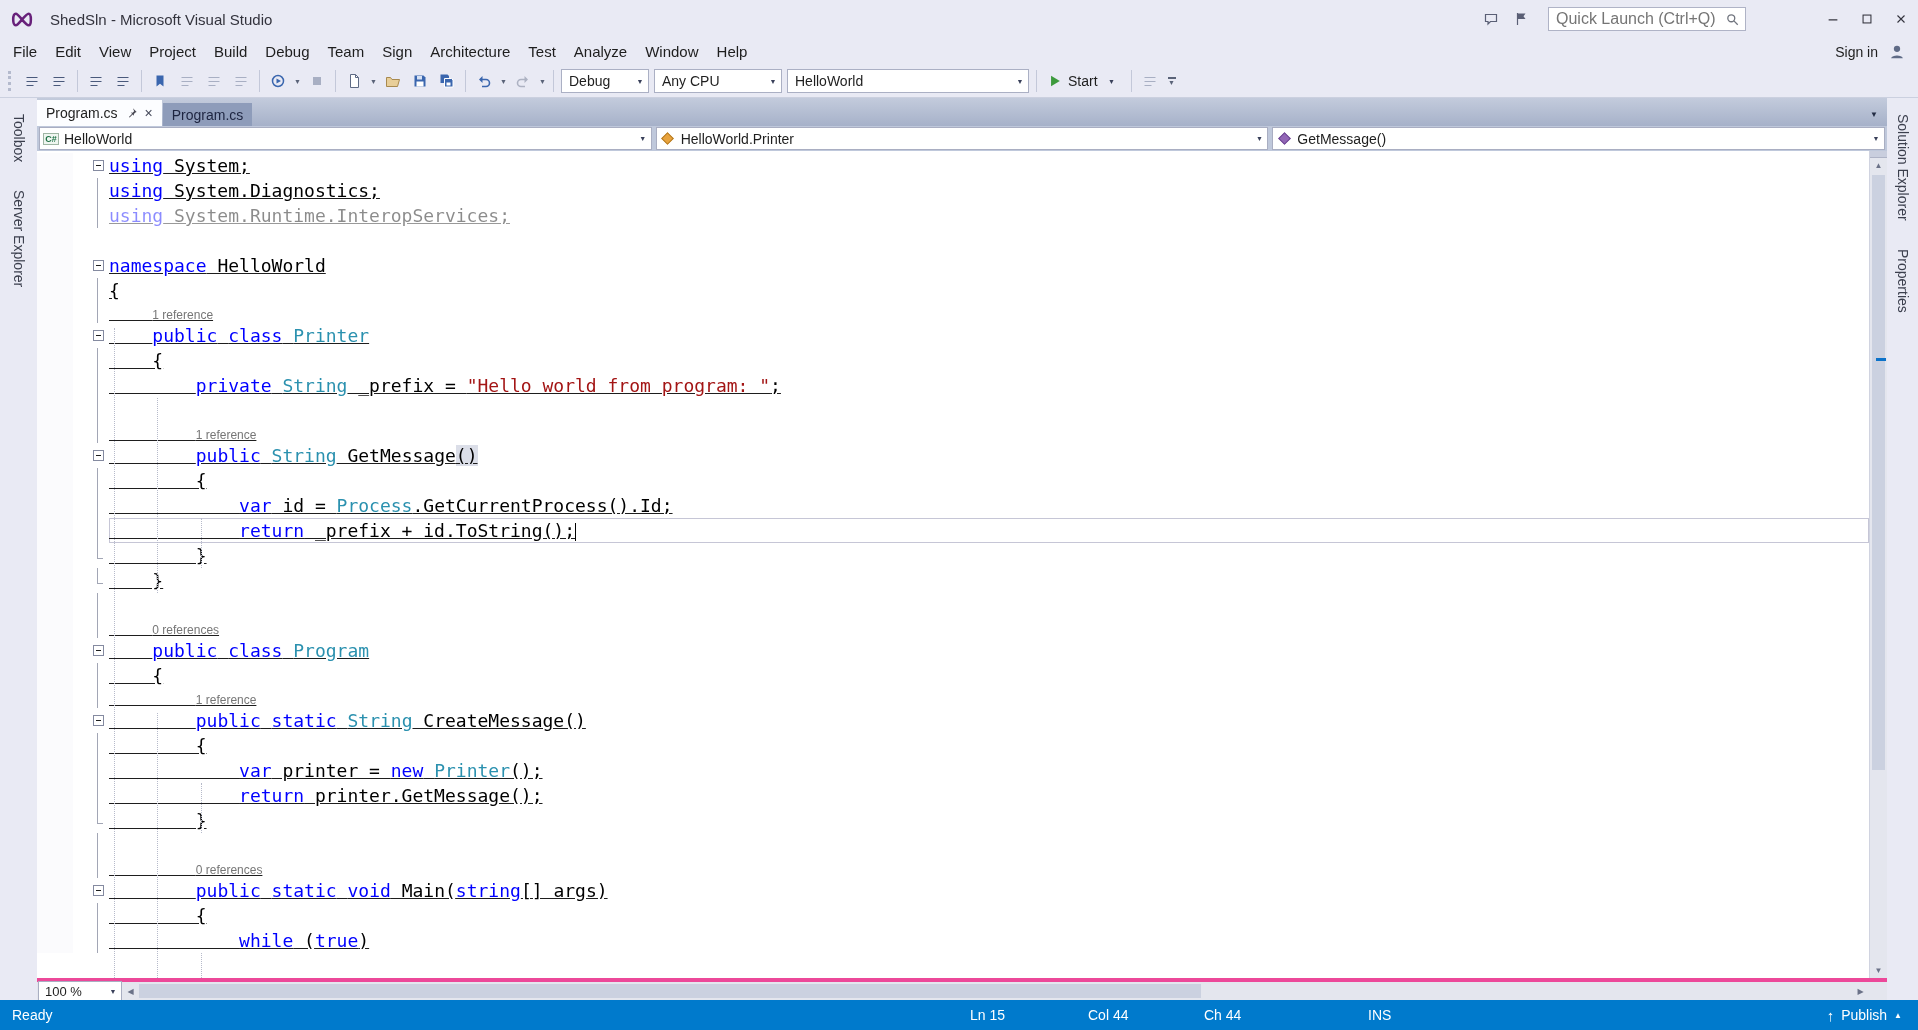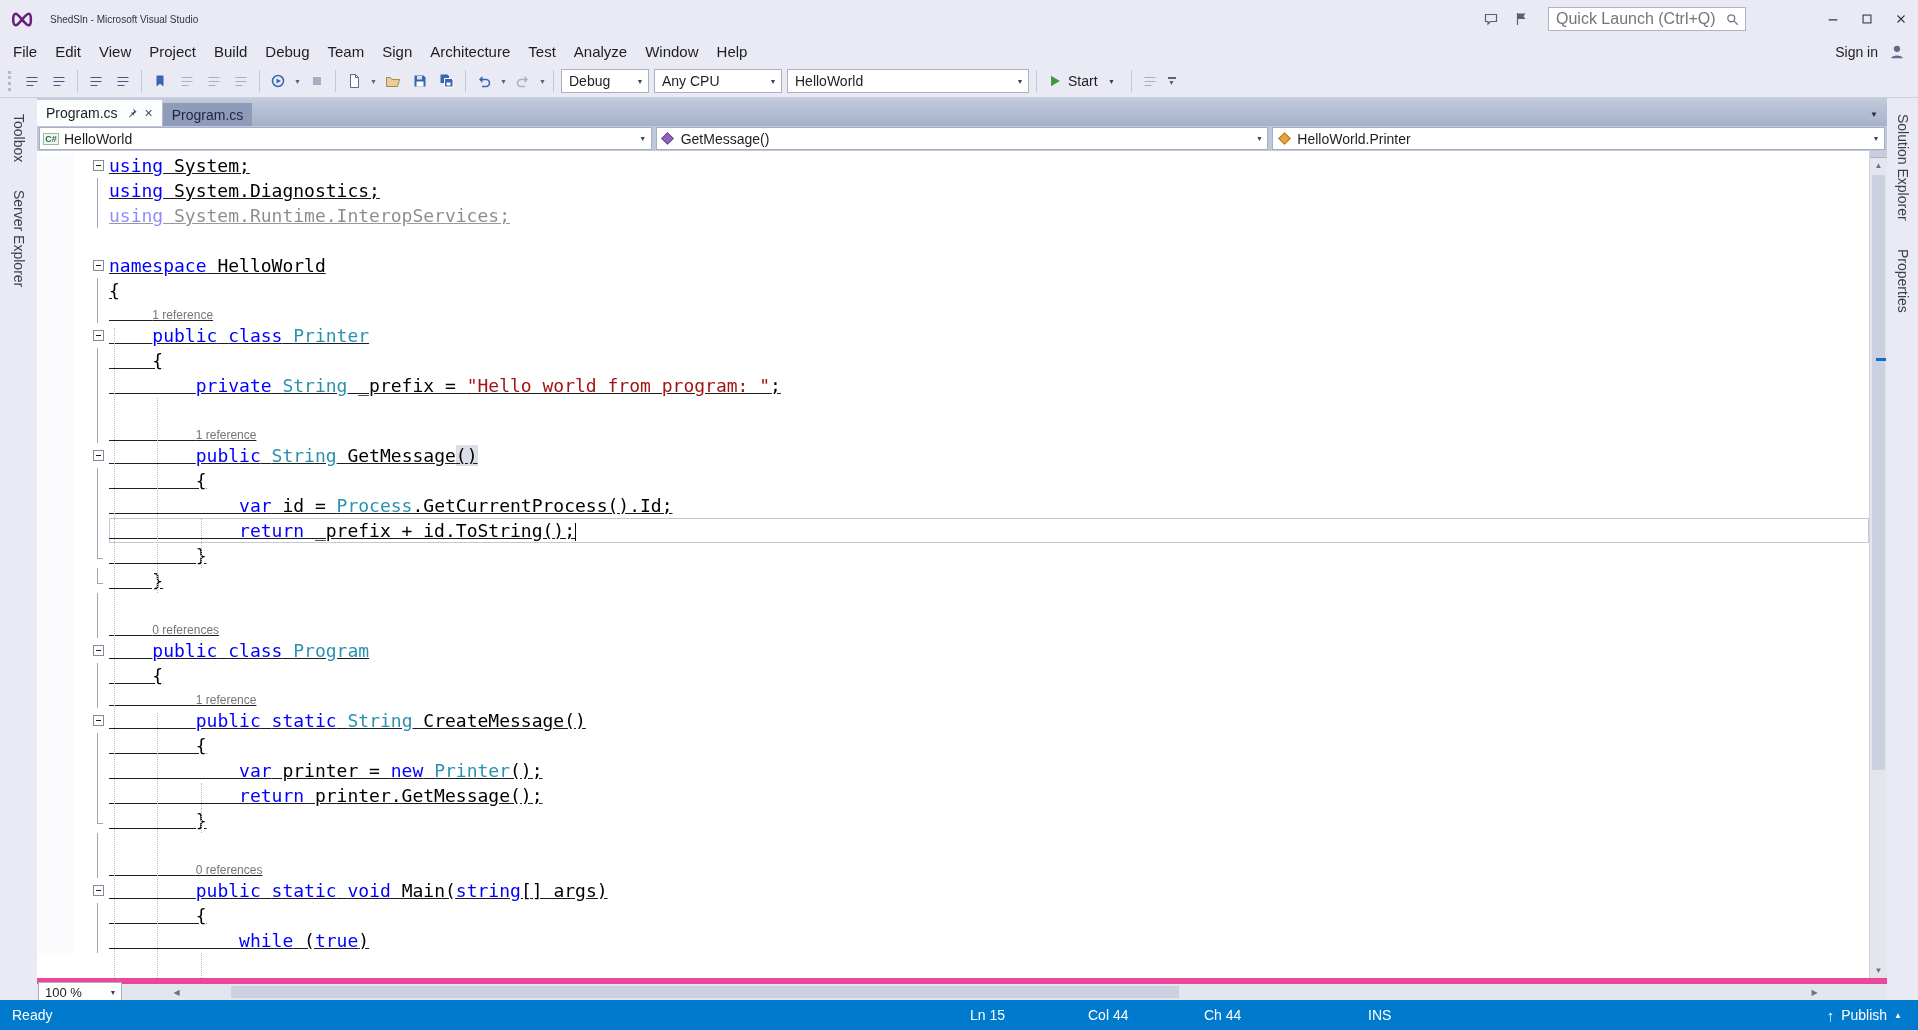--- a/index.html
+++ b/index.html
@@ -7,21 +7,21 @@
   body {
     width:1918px; height:1030px; overflow:hidden;
     font-family:"Liberation Sans", sans-serif;
     background:#E9EAF4; color:#1E1E1E;
     -webkit-font-smoothing:antialiased;
   }
 
   
   .titlebar { height:38px; display:flex; align-items:center; background:#E9EAF4; padding-left:10px; }
   .vs-logo { width:30px; height:22px; display:flex; align-items:center; }
-  .title-text { font-size:10px; color:#33333D; margin-left:10px; white-space:nowrap; }
+  .title-text { font-size:15px; color:#33333D; margin-left:10px; white-space:nowrap; }
   .tb-flex { flex:1; }
   .title-ic { width:26px; height:26px; display:flex; align-items:center; justify-content:center; margin-right:4px; }
   .ql { width:198px; height:24px; background:#FFFFFF; border:1px solid #AFB3C6; display:flex; align-items:center; padding:0 5px; margin:0 70px 0 10px; }
   .ql input { flex:1; border:0; outline:0; font-size:16px; color:#ec4899; background:transparent; font-family:"Liberation Sans",sans-serif; min-width:0; }
   .win-btns { display:flex; height:38px; }
   .win-btn { width:34px; display:flex; align-items:center; justify-content:center; }
 
   
   .menubar { height:27px; display:flex; align-items:center; padding-left:4px; }
   .menu-item { padding:4px 9px; font-size:15px; color:#1E1E1E; cursor:default; }
@@ -101,21 +101,21 @@
 
   
   .vscroll { width:18px; flex:none; background:#E4E6EE; border-left:1px solid #D0D3E0; position:relative; display:flex; flex-direction:column; }
   .vs-split { height:7px; background:#C9CEDE; border-bottom:1px solid #AEB3C6; }
   .vs-arr { height:15px; display:flex; align-items:center; justify-content:center; font-size:8px; color:#6B7288; }
   .vs-arr.bottom { position:absolute; bottom:0; left:0; right:0; }
   .vs-thumb { position:absolute; left:2px; right:2px; top:24px; height:72%; background:#CBD1E0; }
   .vs-mark { position:absolute; right:1px; width:10px; height:3px; background:#0B72C9; top:25%; }
 
   
-  .bottombar { height:22px; background:#E4E6EE; border-top:6px solid #ec4899; display:flex; align-items:center;gap:46px; }
+  .bottombar { height:22px; background:#E4E6EE; border-top:4px solid #ec4899; display:flex; align-items:center; }
   .zoom { width:84px; height:20px; background:#FFF; border:1px solid #A9AEC2; display:flex; align-items:center; font-size:13px; padding-left:6px; margin-left:1px; }
   .zoom span:first-child { flex:1; }
   .hs-arr { width:17px; text-align:center; font-size:8px; color:#6B7288; }
   .hs-track { flex:1; position:relative; height:100%; }
   .hs-thumb { position:absolute; left:0; top:2px; bottom:2px; width:62%; background:#CBD1E0; }
   .hs-corner { width:18px; height:100%; }
 
   
   .statusbar { height:30px; background:#007ACC; color:#FFF; font-size:14px; display:flex; align-items:center; position:relative; }
   .st-ready { margin-left:12px; }
@@ -430,30 +430,30 @@
     <div class="navbar">
       <div class="nv-combo">
         <span class="nv-ic">
             <span class="nv-cs">C#</span>
           </span>
         <span class="nv-val">HelloWorld</span>
         <span class="cb-arrow">▼</span>
       </div>
       <div class="nv-combo">
         <span class="nv-ic">
+            <span class="diamond cls"></span>
+          </span>
+        <span class="nv-val">HelloWorld.Printer</span>
+        <span class="cb-arrow">▼</span>
+      </div>
+      <div class="nv-combo">
+        <span class="nv-ic">
             <span class="diamond mth"></span>
           </span>
         <span class="nv-val">GetMessage()</span>
-        <span class="cb-arrow">▼</span>
-      </div>
-      <div class="nv-combo">
-        <span class="nv-ic">
-            <span class="diamond cls"></span>
-          </span>
-        <span class="nv-val">HelloWorld.Printer</span>
         <span class="cb-arrow">▼</span>
       </div>
     </div>
 
     <div class="editor-wrap">
       <div class="editor-content">
           <div class="row"><div class="m-bp"></div><div class="m-sel"></div><div class="m-out"><div class="ol-box"></div></div><div class="code-area"><span class="k">using</span><span class="p"> System;</span></div></div>
           <div class="row"><div class="m-bp"></div><div class="m-sel"></div><div class="m-out"><div class="ol-line"></div></div><div class="code-area"><span class="k">using</span><span class="p"> System.Diagnostics;</span></div></div>
           <div class="row dimline"><div class="m-bp"></div><div class="m-sel"></div><div class="m-out"><div class="ol-line"></div></div><div class="code-area"><span class="k">using</span><span class="p"> System.Runtime.InteropServices;</span></div></div>
           <div class="row"><div class="m-bp"></div><div class="m-sel"></div><div class="m-out"></div><div class="code-area"></div></div>

